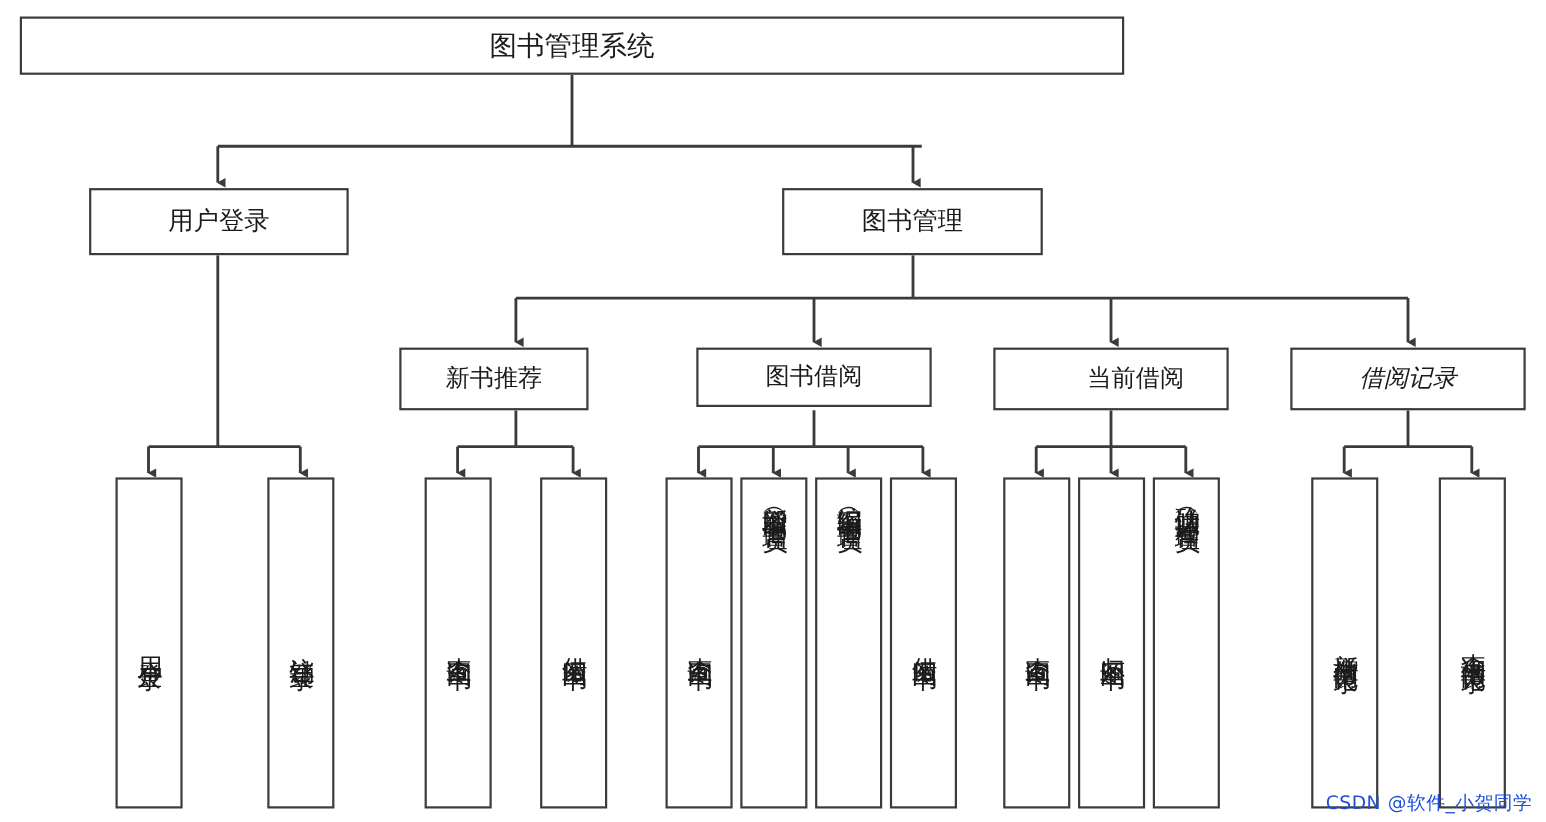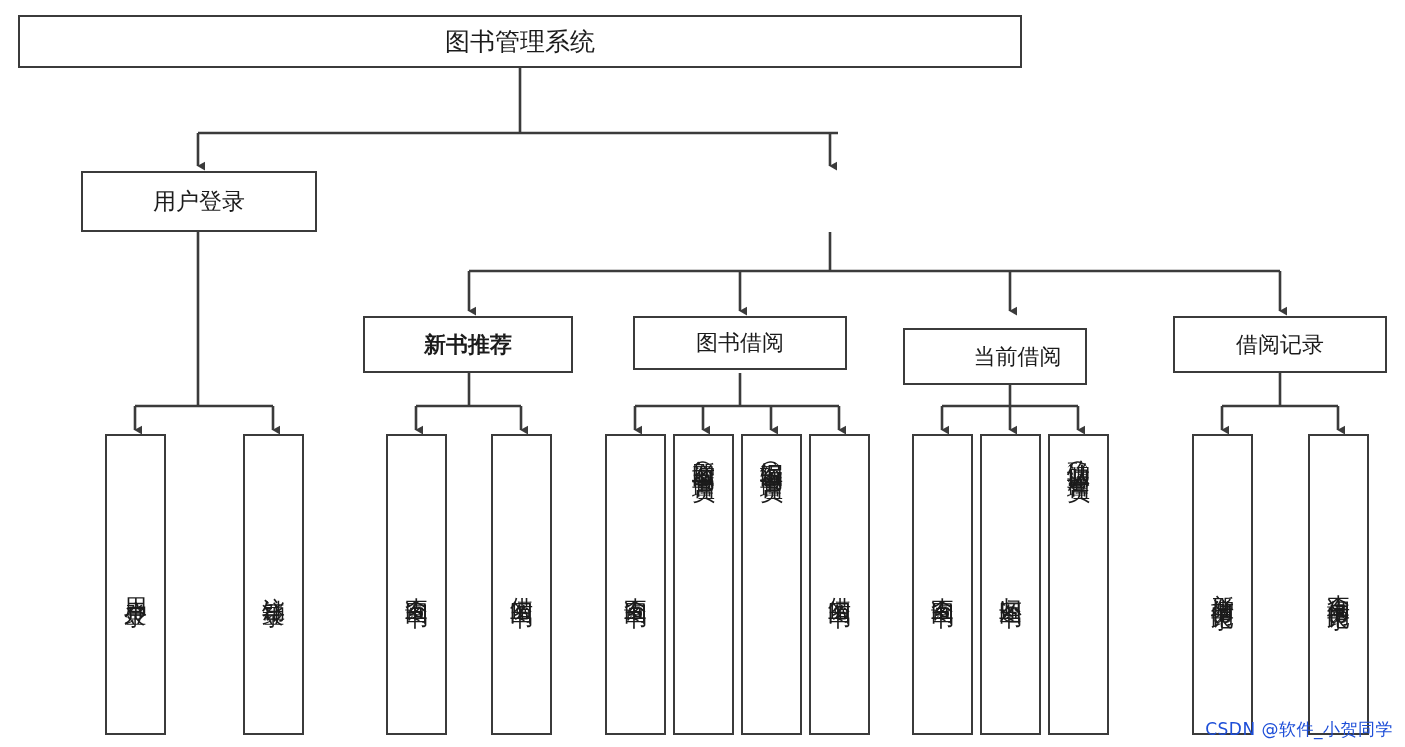--- a/index.html
+++ b/index.html
@@ -136,31 +136,34 @@
     <path d="M1338,406 L1338,430" stroke="#3b3b3b" stroke-width="2.6" fill="none" marker-end="url(#arrow)"></path>
   </svg>
 
   <div class="node level-0" style="left:18px; top:15px; width:1004px; height:53px;">
     <span class="node-label">图书管理系统</span>
   </div>
 
   <div class="node level-1" style="left:81px; top:171px; width:236px; height:61px;">
     <span class="node-label">用户登录</span>
   </div>
-
-  <div class="node level-2" style="left:363px; top:316px; width:210px; height:57px;font-weight:bold;">
+  <div class="node level-1" style="left:711px; top:171px; width:237px; height:61px;">
+    <span class="node-label">图书管理</span>
+  </div>
+
+  <div class="node level-2" style="left:363px; top:316px; width:172px; height:57px;">
     <span class="node-label">新书推荐</span>
   </div>
   <div class="node level-2" style="left:633px; top:316px; width:214px; height:54px;">
     <span class="node-label">图书借阅</span>
   </div>
-  <div class="node level-2" style="left:903px; top:328px; width:184px; height:57px;padding-left:45px;">
+  <div class="node level-2" style="left:903px; top:316px; width:214px; height:57px;padding-left:45px;">
     <span class="node-label">当前借阅</span>
   </div>
-  <div class="node level-2" style="left:1173px; top:316px; width:214px; height:57px;">
+  <div class="node level-2" style="left:1173px; top:316px; width:214px; height:57px;font-style:italic;">
     <span class="node-label">借阅记录</span>
   </div>
 
   <div class="node leaf center-text" style="left:105px; top:434px; width:61px; height:301px;">
     <span class="node-label">用户登录</span>
   </div>
   <div class="node leaf center-text" style="left:243px; top:434px; width:61px; height:301px;">
     <span class="node-label">注销登录</span>
   </div>
 

